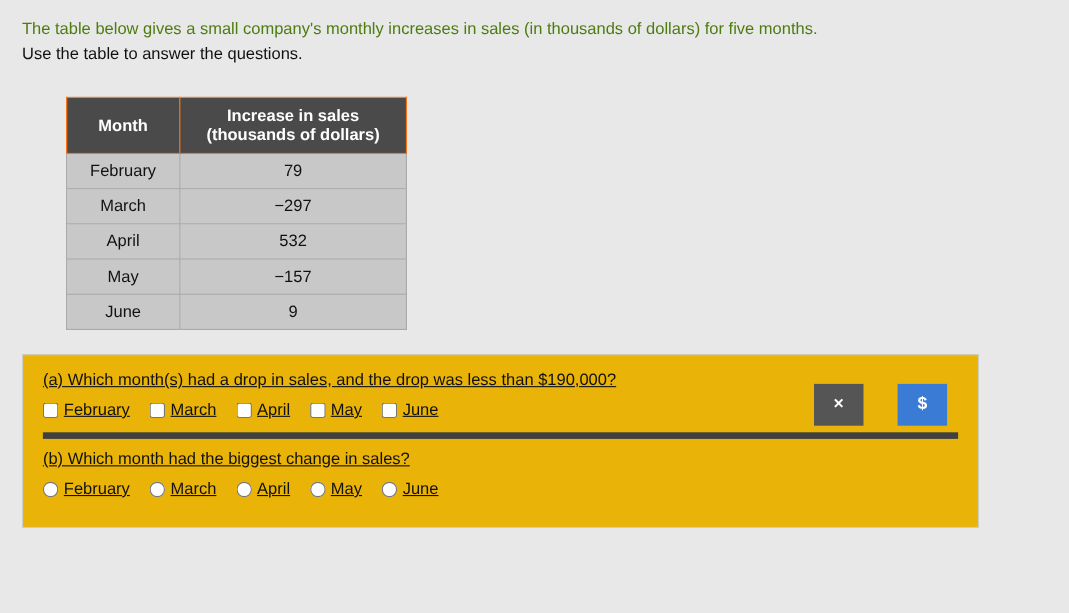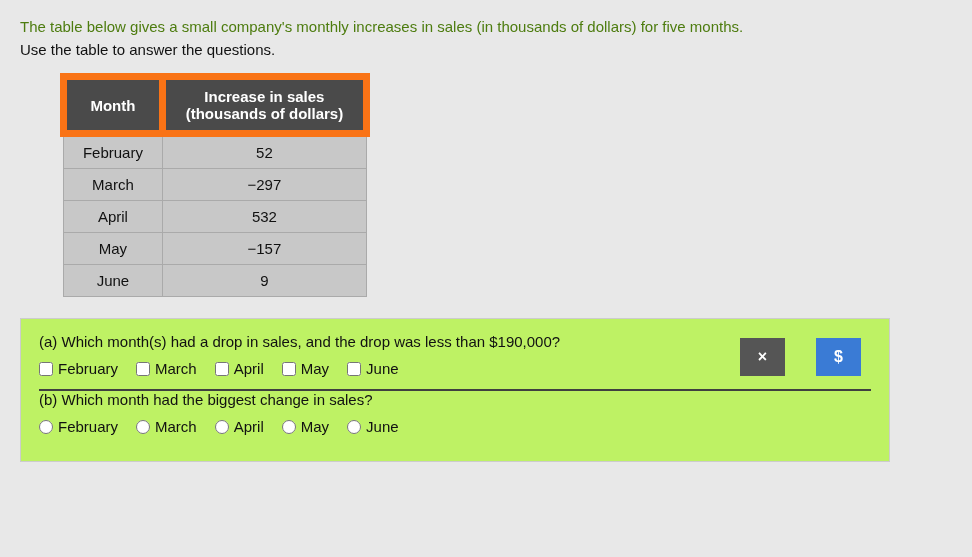--- a/index.html
+++ b/index.html
@@ -12,59 +12,60 @@
       padding: 18px 20px 18px 20px;
       color: #111;
     }
     .intro-text {
       font-size: 15px;
       margin-bottom: 6px;
       color: #4d7c0f;
     }
     .use-text {
       font-size: 15px;
-      margin-bottom: 15px;
+      margin-bottom: 30px;
       color: #111;
     }
     .table-wrapper {
       display: inline-block;
       margin-left: 40px;
       margin-bottom: 18px;
     }
     table.data-table {
       border-collapse: collapse;
       min-width: 310px;
     }
     table.data-table th {
       background: #4a4a4a;
       color: #fff;
       font-weight: bold;
       text-align: center;
       padding: 8px 18px;
-      border: 7px solid #f97316;
+      border: 1px solid #f97316;
       font-size: 15px;
     }
     table.data-table td {
       background: #c8c8c8;
       text-align: center;
       padding: 7px 18px;
       border: 1px solid #aaa;
       font-size: 15px;
       color: #111;
     }
     table.data-table td:first-child {
       background: #c8c8c8;
     }
     .questions-box {
-      background: #bef264;
+      background: #eab308;
       border: 1px solid #ccc;
       margin-left: 0px;
       padding: 14px 18px 14px 18px;
       max-width: 870px;
       position: relative;
+      text-decoration: underline;
     }
     .question-a {
       font-size: 15px;
       margin-bottom: 10px;
       color: #111;
     }
     .options-row {
       display: flex;
       align-items: center;
       gap: 18px;
@@ -86,21 +87,22 @@
     }
     .option-label input[type="radio"] {
       width: 14px;
       height: 14px;
       margin: 0;
     }
     .question-b {
       font-size: 15px;
       margin-bottom: 10px;
       color: #111;
-      border-top: 2px solid #404040;
+      border-top: 6px solid #404040;
+      padding-top: 10px;
     }
     .btn-x {
       position: absolute;
       right: 90px;
       bottom: 14px;
       background: #555;
       color: #fff;
       border: none;
       padding: 10px 18px;
       font-size: 16px;
@@ -142,21 +144,21 @@
   <table class="data-table">
     <thead>
       <tr>
         <th>Month</th>
         <th>Increase in sales<br>(thousands of dollars)</th>
       </tr>
     </thead>
     <tbody id="table-body">
     <tr>
           <td>February</td>
-          <td>52</td>
+          <td>79</td>
         </tr>
         <tr>
           <td>March</td>
           <td>−297</td>
         </tr>
         <tr>
           <td>April</td>
           <td>532</td>
         </tr>
         <tr>

